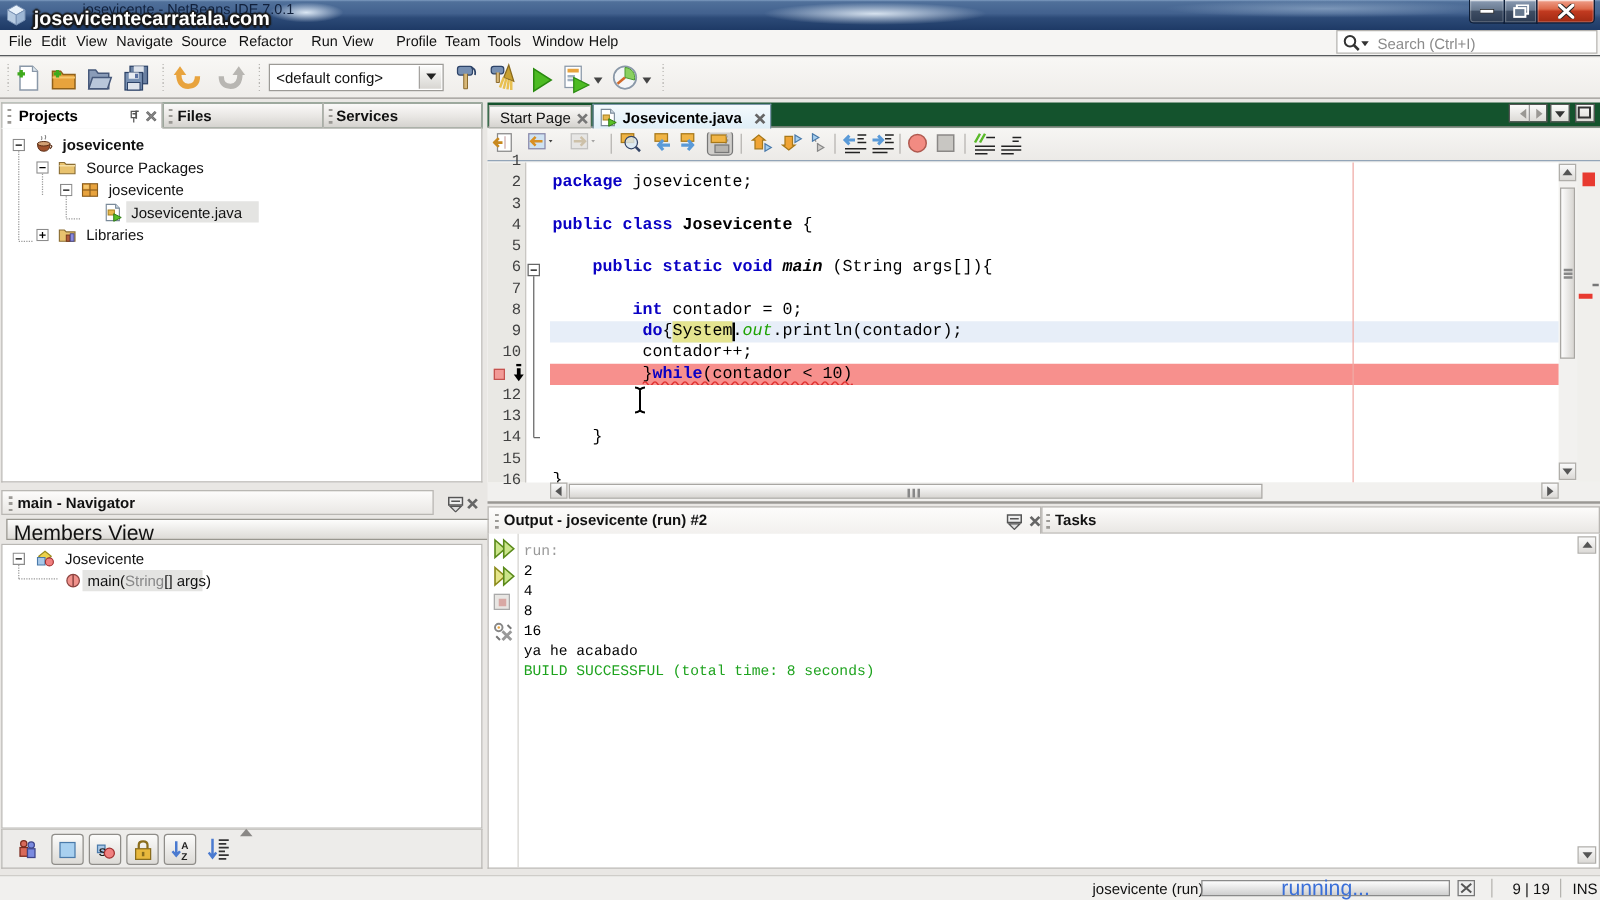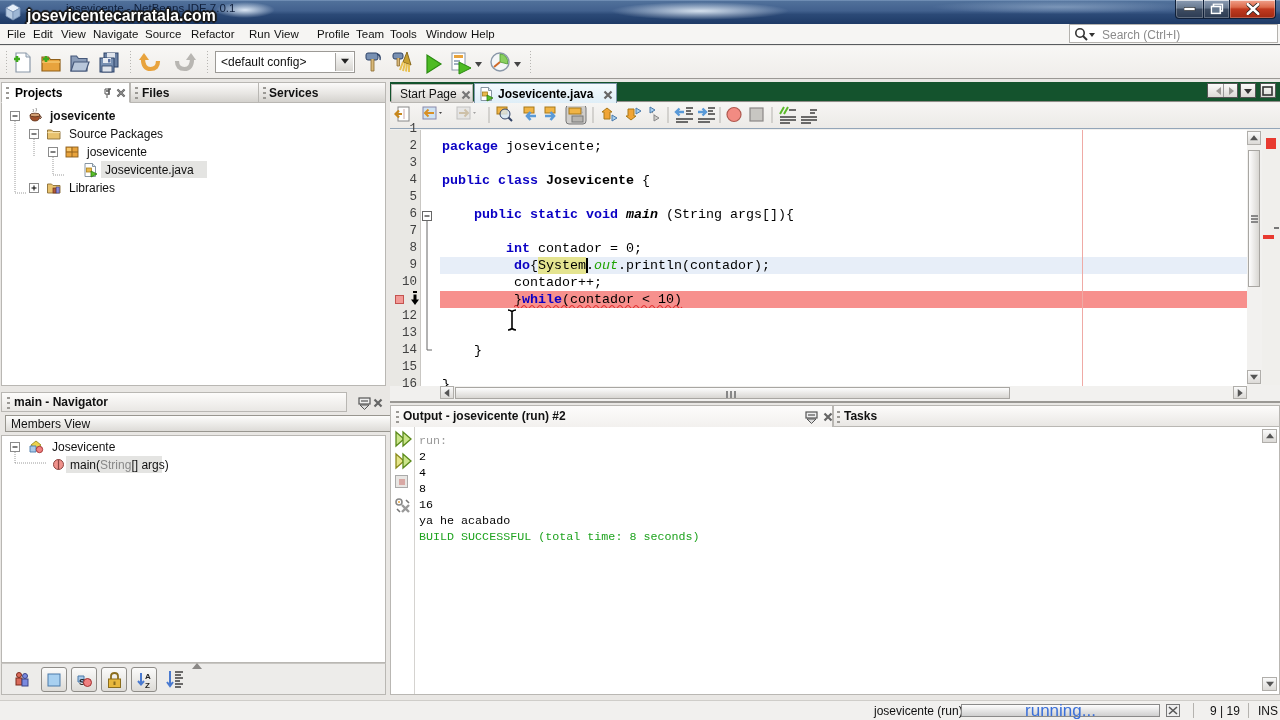--- a/index.html
+++ b/index.html
@@ -46,21 +46,21 @@
 .tab{position:absolute;font-size:12px;font-weight:bold;color:#111;border:1px solid #b9b7b3;
  background:linear-gradient(180deg,#fbfaf9 0%,#e8e6e3 55%,#d4d2ce 100%);}
 
 #projpanel{left:1px;top:82px;width:385px;height:304px;}
 #projtabs{position:absolute;left:0;top:0;width:385px;height:21px;}
 #projtree{position:absolute;left:0;top:21px;width:385px;height:283px;background:#fff;border:1px solid #b9b7b3;border-top:none;}
 .trow{position:absolute;height:18px;font-size:12px;color:#111;white-space:nowrap;}
 
 #navpanel{left:1px;top:392px;width:385px;height:303px;}
 #navtitle{position:absolute;left:0;top:0;width:346px;height:20px;}
-#navcombo{position:absolute;left:4px;top:23px;width:442px;height:17px;background:linear-gradient(180deg,#fdfdfc,#dddbd7);border:1px solid #98968f;font-size:12px;color:#111;}
+#navcombo{position:absolute;left:4px;top:23px;width:442px;height:17px;background:linear-gradient(180deg,#fdfdfc,#dddbd7);border:1px solid #98968f;font-size:17px;color:#111;}
 #navtree{position:absolute;left:0;top:43px;width:385px;height:228px;background:#fff;border:1px solid #b9b7b3;border-top:1px solid #b9b7b3;}
 #navfilter{position:absolute;left:0;top:271px;width:385px;height:32px;background:#edecea;border:1px solid #b9b7b3;border-top:1px solid #c8c6c2;}
 .fbtn{position:absolute;top:3px;width:26px;height:25px;border:1px solid #8f8d89;border-radius:3px;background:linear-gradient(180deg,#fbfbfa,#dddbd7);}
 
 #editor{left:390px;top:82px;width:890px;height:321px;background:#f1f0ee;border-bottom:2px solid #9a9894;}
 #edtabs{position:absolute;left:0;top:0;width:890px;height:20px;border-bottom:1px solid #8e8c88;}
 #edtoolbar{position:absolute;left:0;top:21px;width:890px;height:26px;background:linear-gradient(180deg,#f6f5f3,#eceae7);border-bottom:1px solid #93a5b8;}
 #edbody{position:absolute;left:0;top:48px;width:857px;height:256px;background:#fff;}
 #gutter{position:absolute;left:0;top:48px;width:31px;height:256px;background:#e9e8e4;border-right:1px solid #c9c7c3;}
 .lnum{position:absolute;right:3px;font-size:12.5px;font-family:"Liberation Mono",monospace;color:#414141;width:28px;text-align:right;height:17px;line-height:17px;}

